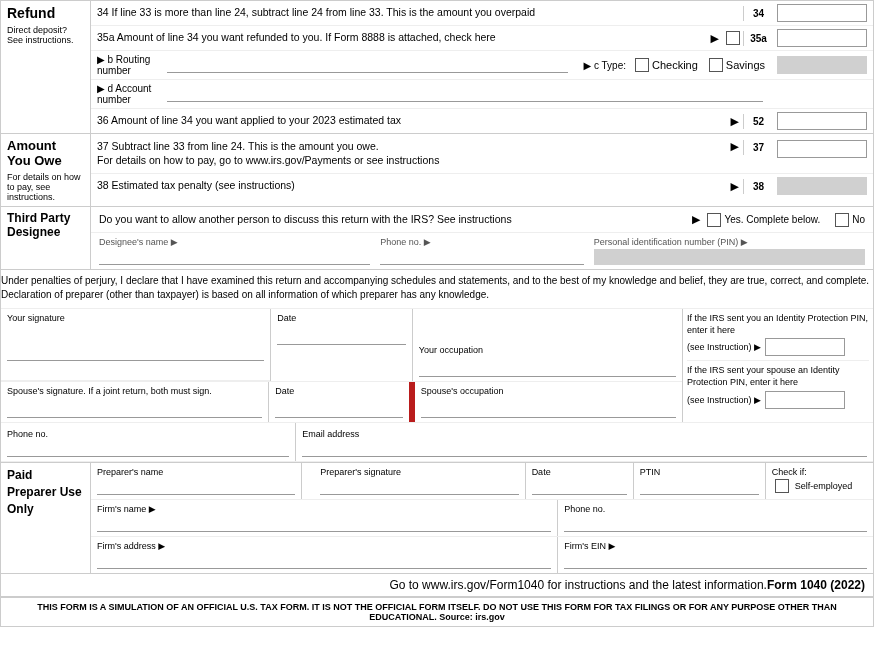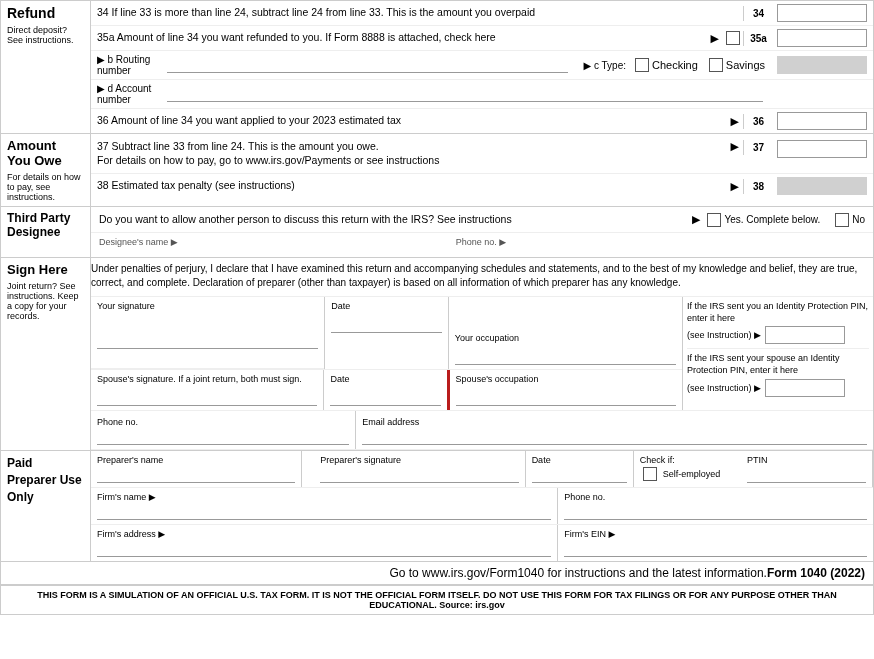--- a/index.html
+++ b/index.html
@@ -23,21 +23,21 @@
 
     
     .routing-row { display: flex; align-items: center; padding: 3px 6px; border-bottom: 1px solid #eee; min-height: 22px; }
     .routing-label { font-size: 10px; width: 70px; }
     .routing-input { border-bottom: 1px solid #999; flex: 1; height: 16px; margin-right: 10px; }
     .type-label { font-size: 10px; margin-right: 6px; }
 
     
     .designee-row { display: flex; align-items: center; padding: 3px 8px; border-bottom: 1px solid #eee; min-height: 26px; }
     .designee-fields { display: flex; width: 100%; padding: 4px 8px; gap: 10px; }
-    .designee-field { display: flex; flex-direction: row; gap: 2px; font-size: 9px; }
+    .designee-field { display: flex; flex-direction: column; gap: 2px; font-size: 9px; }
     .designee-field-wide { flex: 2; }
     .designee-field-med { flex: 1.5; justify-content: center; }
     .designee-field-pin { flex: 2; }
     .field-underline { border-bottom: 1px solid #999; min-height: 16px; }
     .sign-declaration { font-size: 10px; line-height: 1.4; padding: 4px 0 6px 0; border-bottom: 1px solid #eee; }
     .field-label-sm { font-size: 9px; color: #555; }
 
     
     .footer-irs { display: flex; justify-content: flex-end; padding: 4px 8px; border-bottom: 1px solid #ccc; font-size: 12px; }
     .footer-disclaimer { padding: 4px 8px; font-size: 9px; font-weight: bold; text-align: center; background: #fff; border-top: 1px solid #ccc; }
@@ -81,21 +81,21 @@
 
       <div class="routing-row">
         <span class="routing-label">▶ d Account number</span>
         <div class="routing-input" style="flex:1;border:none;border-bottom:1px solid #999;height:16px;"></div>
         <div style="width:90px;margin-left:4px;"></div>
       </div>
 
       <div class="content-line">
         <span class="line-text">36 Amount of line 34 you want applied to your 2023 estimated tax</span>
         <span class="arrow">▶</span>
-        <span class="line-number-box">36</span>
+        <span class="line-number-box">52</span>
         <div class="input-box" style="width:90px;margin-left:4px;"></div>
       </div>
     </div>
   </div>
 
   <div class="section-row">
     <div class="section-label">
       <span style="font-size:13px;font-weight:bold;">Amount<br>You Owe</span>
       <span class="sub-label">For details on how to pay, see instructions.</span>
     </div>
@@ -134,31 +134,28 @@
       <div class="designee-fields">
         <div class="designee-field designee-field-wide">
           <span class="field-label-sm">Designee's name ▶</span>
           <div class="field-underline"></div>
         </div>
         <div class="designee-field designee-field-med">
           <span class="field-label-sm">Phone no. ▶</span>
           <div class="field-underline"></div>
         </div>
         <div class="designee-field designee-field-pin">
+          <span class="field-label-sm">Personal identification number (PIN) ▶</span>
           <div class="field-underline gray-box" style="border:none;"></div>
         </div>
       </div>
     </div>
   </div>
 
   <div class="section-row">
-    <div class="section-label">
-      <span style="font-size:13px;font-weight:bold;">Sign Here</span>
-      <span class="sub-label">Joint return? See instructions. Keep a copy for your records.</span>
-    </div>
     <div class="section-content">
       <div class="sign-declaration">Under penalties of perjury, I declare that I have examined this return and accompanying schedules and statements, and to the best of my knowledge and belief, they are true, correct, and complete. Declaration of preparer (other than taxpayer) is based on all information of which preparer has any knowledge.</div>
 
       <div style="display:flex;border-bottom:1px solid #eee;">
 
         <div style="flex:3;border-right:1px solid #ccc;">
 
           <div style="display:flex;border-bottom:1px solid #eee;">
             <div style="flex:2;padding:4px 6px;border-bottom:1px solid #eee;">
               <div style="font-size:9px;margin-bottom:18px;">Your signature</div>
@@ -176,21 +173,21 @@
 
           <div style="display:flex;">
             <div style="flex:2;padding:4px 6px;">
               <div style="font-size:9px;margin-bottom:2px;">Spouse's signature. If a joint return, both must sign.</div>
               <div style="border-bottom:1px solid #999;height:20px;"></div>
             </div>
             <div style="flex:1;padding:4px 6px;border-left:1px solid #ccc;">
               <div style="font-size:9px;margin-bottom:2px;">Date</div>
               <div style="border-bottom:1px solid #999;height:20px;"></div>
             </div>
-            <div style="flex:2;padding:4px 6px;border-left:3px solid #b91c1c;">
+            <div style="flex:2;padding:4px 6px;border-left:6px solid #b91c1c;">
               <div style="font-size:9px;margin-bottom:2px;">Spouse's occupation</div>
               <div style="border-bottom:1px solid #999;height:20px;"></div>
             </div>
           </div>
         </div>
 
         <div style="width:190px;min-width:190px;font-size:9px;padding:4px;">
           <div style="border-bottom:1px solid #eee;padding-bottom:4px;margin-bottom:4px;">
             <div style="line-height:1.3;margin-bottom:2px;">If the IRS sent you an Identity Protection PIN, enter it here</div>
             <div style="display:flex;align-items:center;">
@@ -233,31 +230,31 @@
           <div style="border-bottom:1px solid #999;height:16px;"></div>
         </div>
         <div style="flex:2.5;padding:4px 6px;border-right:1px solid #ccc;margin-left:12px;">
           <div style="font-size:9px;margin-bottom:2px;">Preparer's signature</div>
           <div style="border-bottom:1px solid #999;height:16px;"></div>
         </div>
         <div style="flex:1.2;padding:4px 6px;border-right:1px solid #ccc;">
           <div style="font-size:9px;margin-bottom:2px;">Date</div>
           <div style="border-bottom:1px solid #999;height:16px;"></div>
         </div>
+        <div style="flex:1.5;padding:4px 6px;border-right:1px solid #ccc;">
+          <div style="font-size:9px;margin-bottom:2px;">PTIN</div>
+          <div style="border-bottom:1px solid #999;height:16px;"></div>
+        </div>
         <div style="flex:1.2;padding:4px 6px;font-size:9px;">
           <div>Check if:</div>
           <div style="display:flex;align-items:center;margin-top:2px;">
             <div class="checkbox-box"></div>
             <span style="margin-left:3px;">Self-employed</span>
           </div>
         </div>
-        <div style="flex:1.5;padding:4px 6px;border-right:1px solid #ccc;">
-          <div style="font-size:9px;margin-bottom:2px;">PTIN</div>
-          <div style="border-bottom:1px solid #999;height:16px;"></div>
-        </div>
       </div>
 
       <div style="display:flex;border-bottom:1px solid #eee;">
         <div style="flex:3;padding:4px 6px;border-right:1px solid #ccc;">
           <div style="font-size:9px;margin-bottom:2px;">Firm's name ▶</div>
           <div style="border-bottom:1px solid #999;height:16px;"></div>
         </div>
         <div style="flex:2;padding:4px 6px;">
           <div style="font-size:9px;margin-bottom:2px;">Phone no.</div>
           <div style="border-bottom:1px solid #999;height:16px;"></div>

